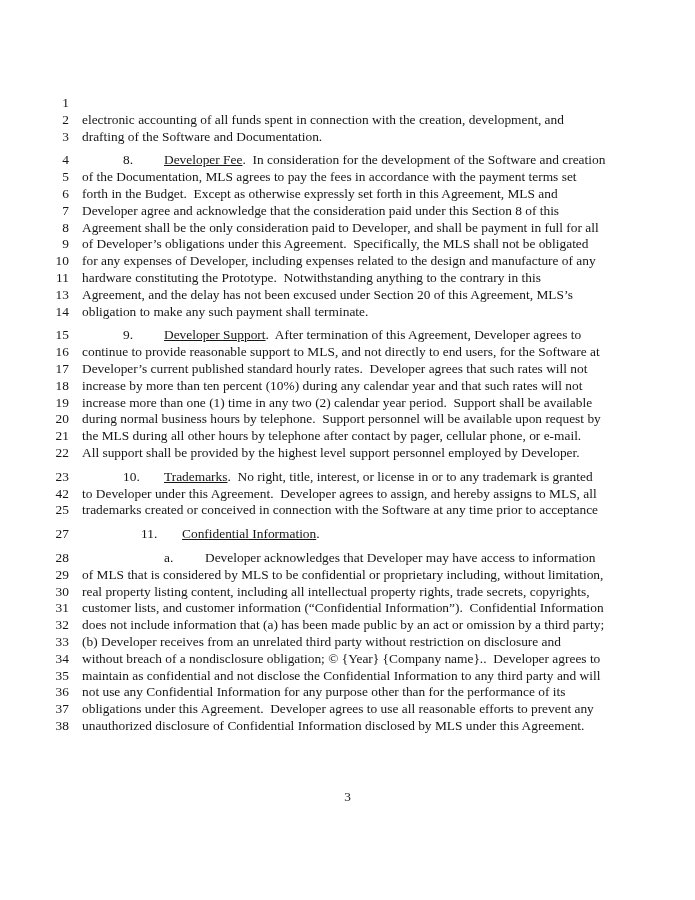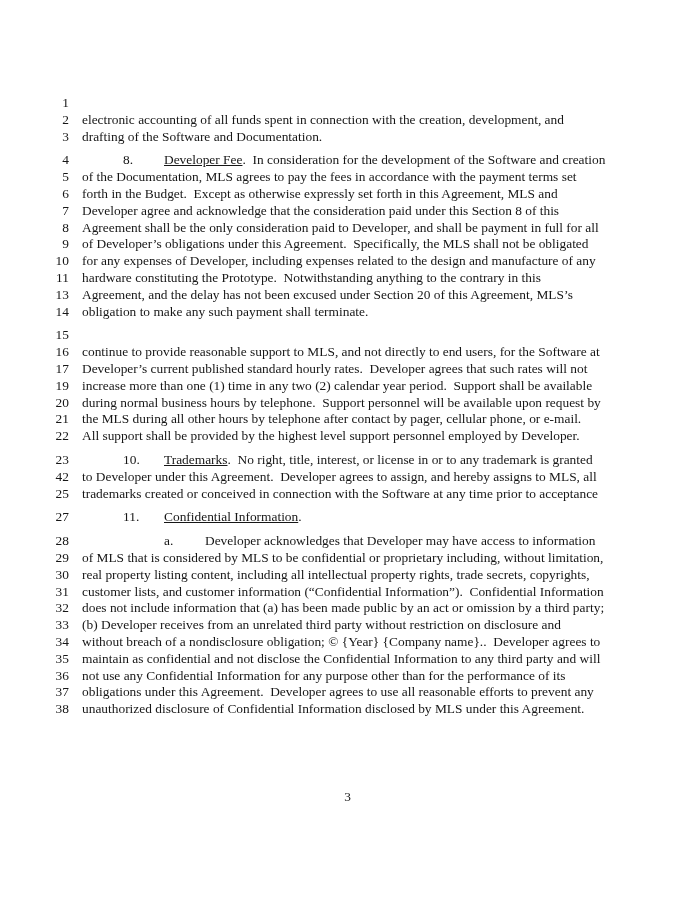--- a/index.html
+++ b/index.html
@@ -110,30 +110,35 @@
       <div class="line">
         <span class="ln">13</span>
         <span class="lt"><span>Agreement, and the delay has not been excused under Section 20 of this Agreement, MLS’s</span></span>
       </div>
       <div class="line">
         <span class="ln">14</span>
         <span class="lt"><span>obligation to make any such payment shall terminate.</span></span>
       </div>
       <div class="line gap">
         <span class="ln">15</span>
+        <span class="lt"><span class="tabcell" style="width: 41px; margin-left: 41px;">9.</span><span class="u">Developer Support</span><span>.  After termination of this Agreement, Developer agrees to</span></span>
       </div>
       <div class="line">
         <span class="ln">16</span>
         <span class="lt"><span>continue to provide reasonable support to MLS, and not directly to end users, for the Software at</span></span>
       </div>
       <div class="line">
         <span class="ln">17</span>
         <span class="lt"><span>Developer’s current published standard hourly rates.  Developer agrees that such rates will not</span></span>
       </div>
       <div class="line">
+        <span class="ln">18</span>
+        <span class="lt"><span>increase by more than ten percent (10%) during any calendar year and that such rates will not</span></span>
+      </div>
+      <div class="line">
         <span class="ln">19</span>
         <span class="lt"><span>increase more than one (1) time in any two (2) calendar year period.  Support shall be available</span></span>
       </div>
       <div class="line">
         <span class="ln">20</span>
         <span class="lt"><span>during normal business hours by telephone.  Support personnel will be available upon request by</span></span>
       </div>
       <div class="line">
         <span class="ln">21</span>
         <span class="lt"><span>the MLS during all other hours by telephone after contact by pager, cellular phone, or e-mail.</span></span>
@@ -149,21 +154,21 @@
       <div class="line">
         <span class="ln">42</span>
         <span class="lt"><span>to Developer under this Agreement.  Developer agrees to assign, and hereby assigns to MLS, all</span></span>
       </div>
       <div class="line">
         <span class="ln">25</span>
         <span class="lt"><span>trademarks created or conceived in connection with the Software at any time prior to acceptance</span></span>
       </div>
       <div class="line gap">
         <span class="ln">27</span>
-        <span class="lt"><span class="tabcell" style="width: 41px; margin-left: 41px;">11.</span><span class="u">Confidential Information</span><span>.</span></span>
+        <span class="lt"><span class="tabcell" style="width: 41px; margin-left: 59px;">11.</span><span class="u">Confidential Information</span><span>.</span></span>
       </div>
       <div class="line gap">
         <span class="ln">28</span>
         <span class="lt"><span class="tabcell" style="width: 41px; margin-left: 82px;">a.</span><span>Developer acknowledges that Developer may have access to information</span></span>
       </div>
       <div class="line">
         <span class="ln">29</span>
         <span class="lt"><span>of MLS that is considered by MLS to be confidential or proprietary including, without limitation,</span></span>
       </div>
       <div class="line">

